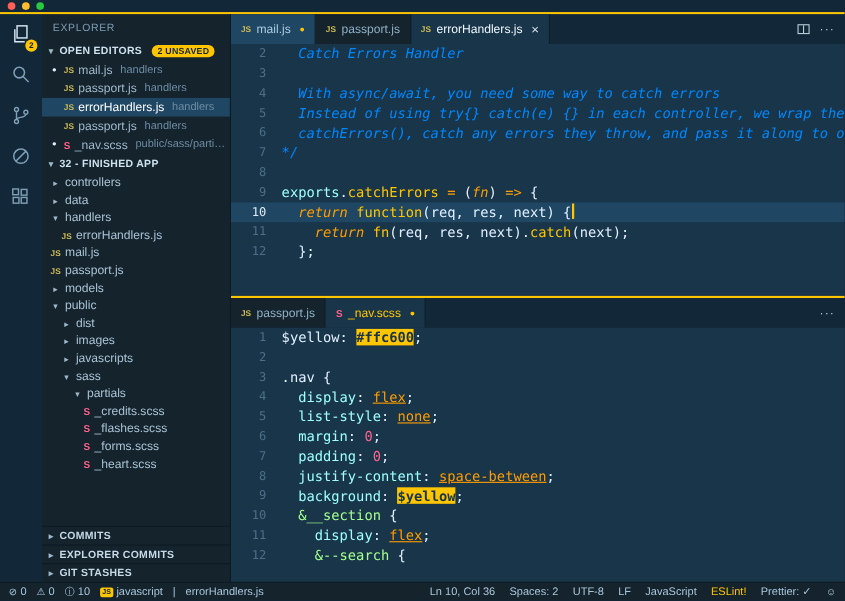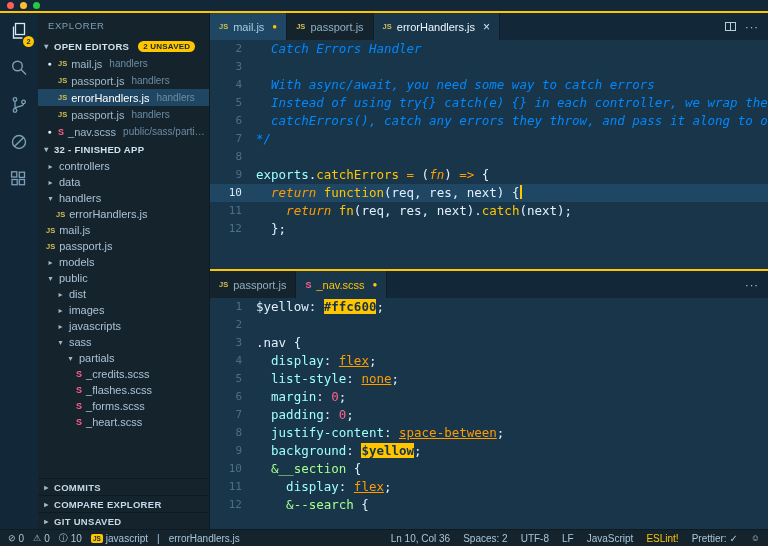--- a/index.html
+++ b/index.html
@@ -242,25 +242,25 @@
             <span>_heart.scss</span>
           </div>
         </div>
       <div class="sb-bottom" id="sb-bottom">
           <div class="sb-section">
             <span class="chev">▸</span>
             <span>COMMITS</span>
           </div>
           <div class="sb-section">
             <span class="chev">▸</span>
-            <span>COMPARE EXPLORER</span>
+            <span>EXPLORER COMMITS</span>
           </div>
           <div class="sb-section">
             <span class="chev">▸</span>
-            <span>GIT UNSAVED</span>
+            <span>GIT STASHES</span>
           </div>
         </div>
     </div>
     <div class="editor-col" id="editors">
         <div class="group top">
           <div class="tabbar">
             <div class="tab highlight">
               <span class="ficon ficon-js">JS</span>
               <span>mail.js</span>
               <span class="tdot">●</span>

